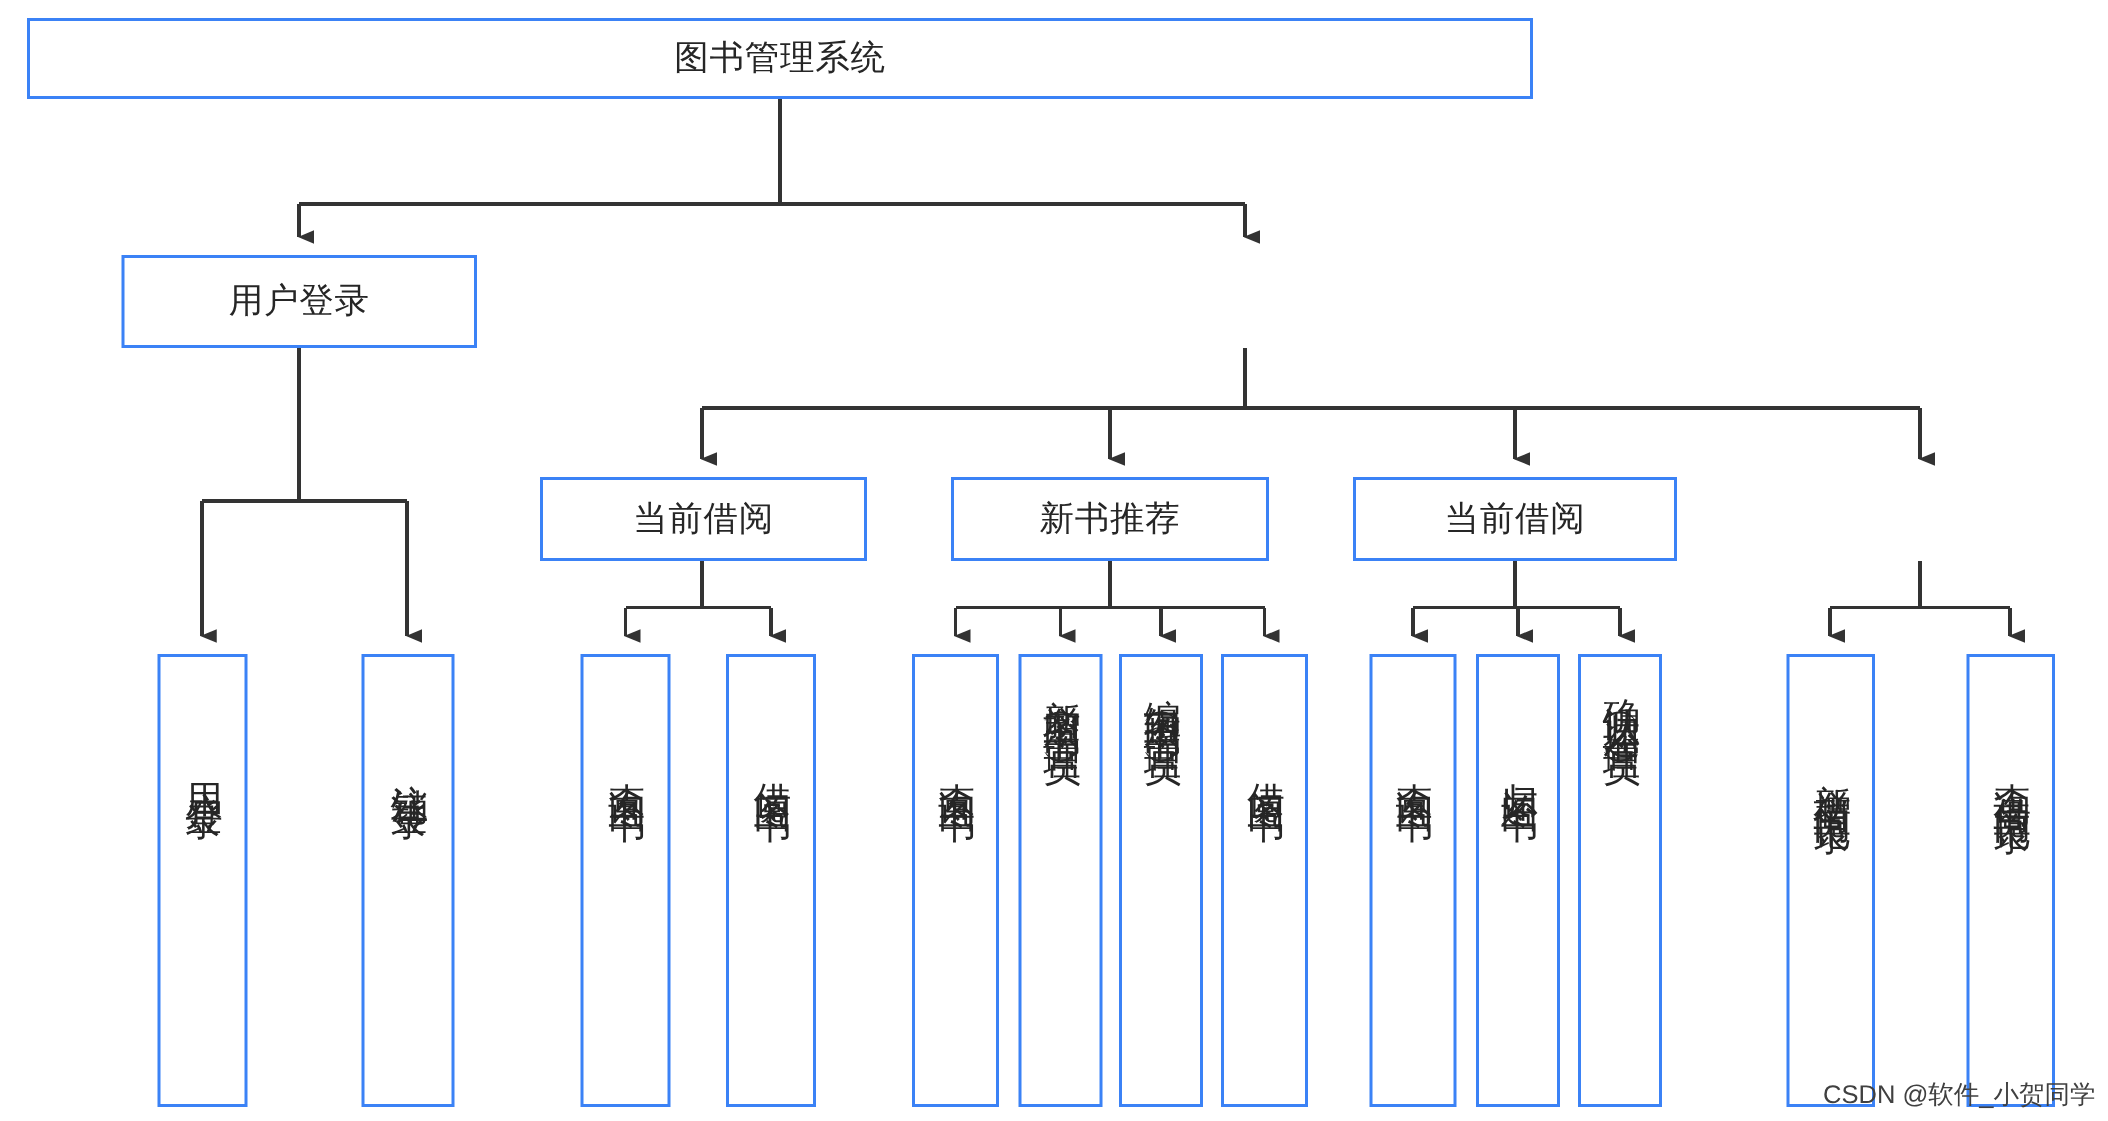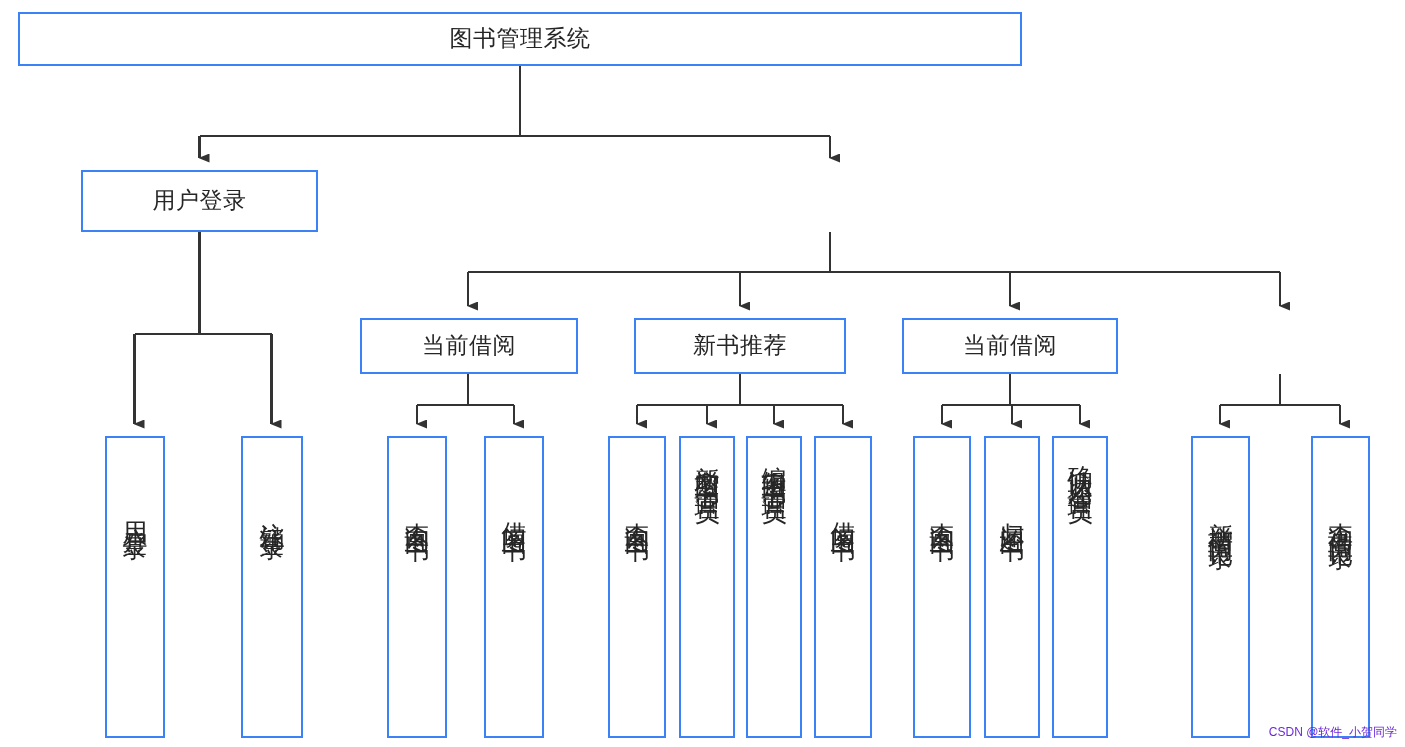--- a/index.html
+++ b/index.html
@@ -63,22 +63,22 @@
   .node.vertical.mid .node-label {
     margin-top: 60px;
   }
   .node.vertical.topal .node-label {
     margin-top: 4px;
   }
   .watermark {
     position: absolute;
     right: 8px;
     bottom: 6px;
-    font-size: 12px;
-    color: #6d28d9;
+    font-size: 17px;
+    color: #404040;
     white-space: nowrap;
     z-index: 5;
     font-family: "Liberation Sans", "DejaVu Sans", sans-serif;
   }
 </style>
 </head>
 <body>
 
 <div id="diagram-root">
 

